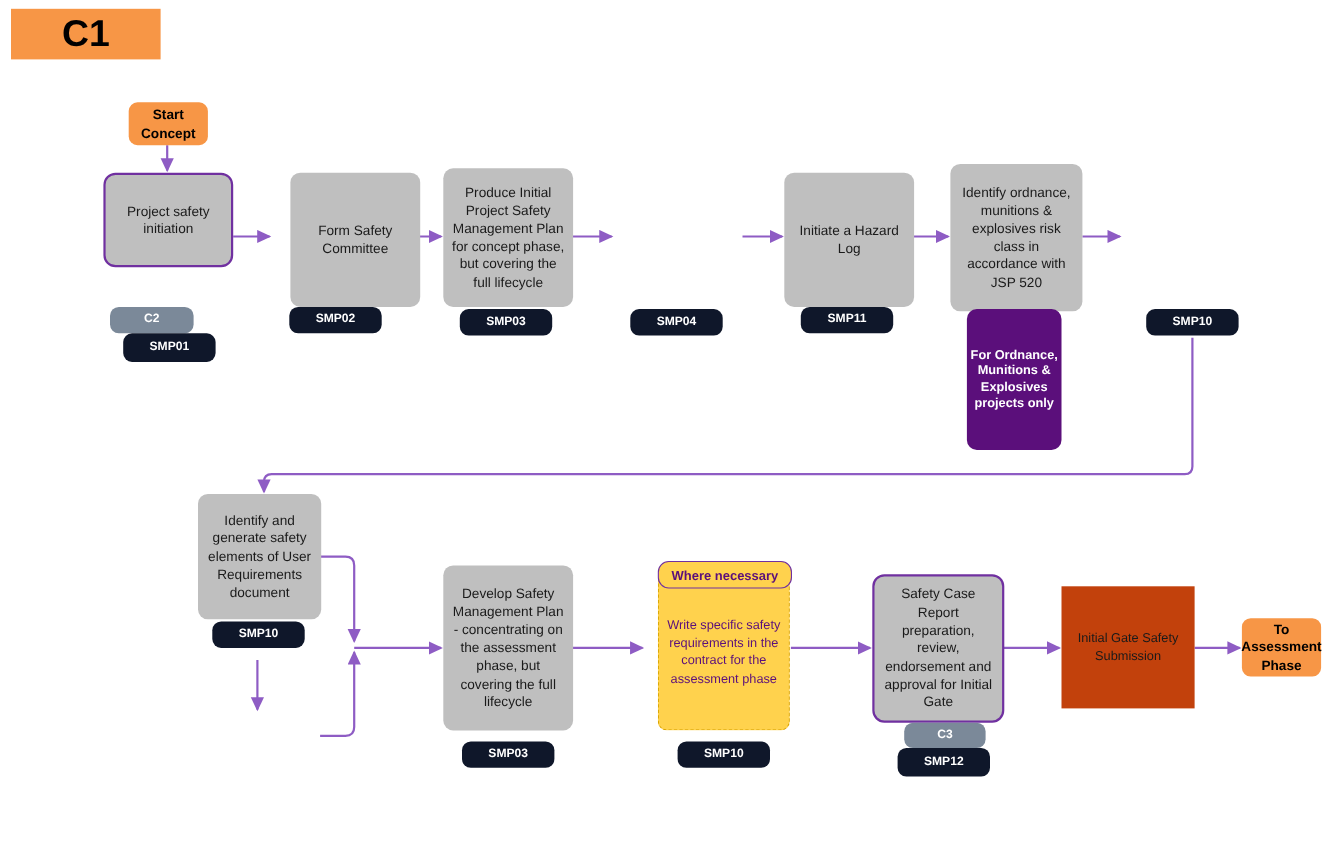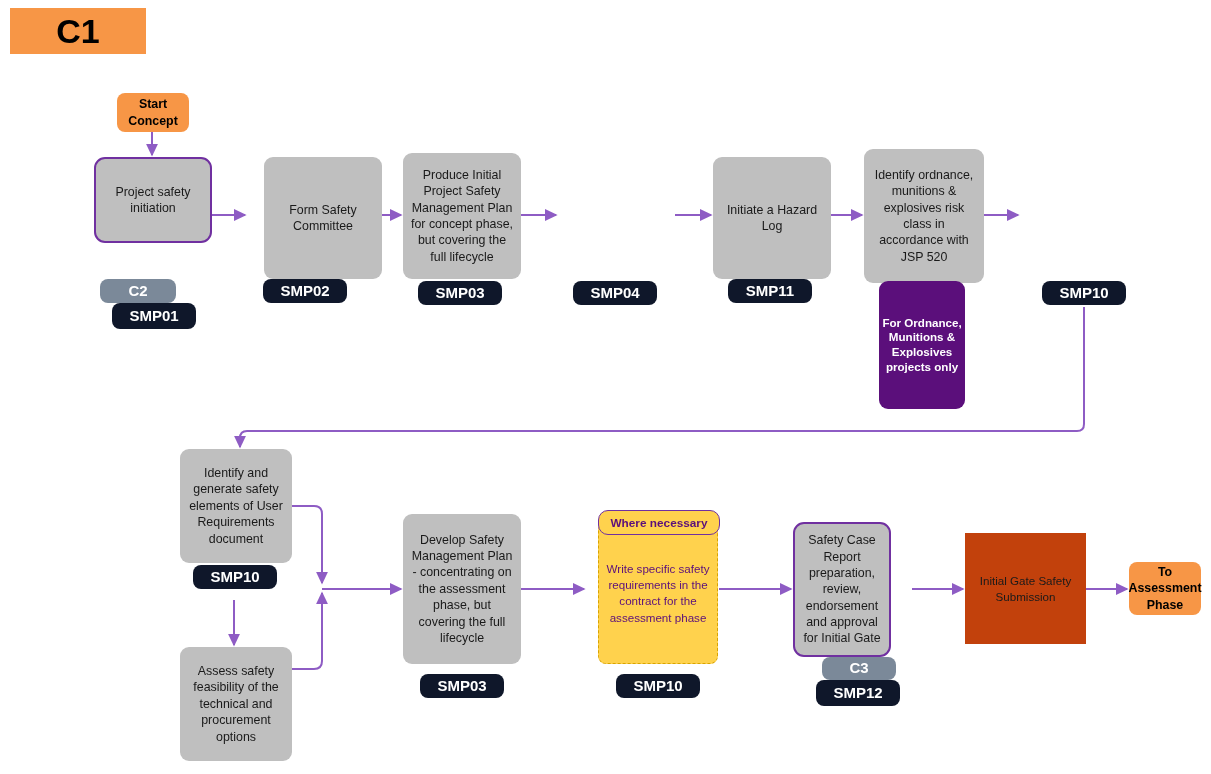--- a/index.html
+++ b/index.html
@@ -48,21 +48,21 @@
   .note-badge{
     position:absolute;background:#ffd24d;border:1.8px solid #7030a0;
     border-radius:10px;color:#5b0f7b;font-weight:bold;font-size:11.8px;
     display:flex;align-items:center;justify-content:center;
   }
 
   
   .tag{
     position:absolute;box-sizing:border-box;border-radius:8px;
     display:flex;align-items:center;justify-content:center;text-align:center;
-    color:#ffffff;font-weight:bold;font-size:15px;line-height:1.22;
+    color:#ffffff;font-weight:bold;font-size:11px;line-height:1.22;
   }
   .tag.smp{background:#0f172a;}
   .tag.ctx{background:#7b8999;}
   .tag.purple-note{background:#5b0f7b;border-radius:9px;padding:4px 2px;
                    font-size:11.6px;line-height:1.26;}
 </style>
 </head>
 <body>
 
 <div class="canvas">
@@ -136,36 +136,33 @@
   </div>
   <div class="tag purple-note" style="left:879px;top:281px;width:86px;height:128px;">For Ordnance, Munitions &amp; Explosives projects only</div>
 
   <div class="tag smp" style="left:1042px;top:281px;width:84px;height:24px;">SMP10</div>
 
   <div class="node process" style="left:180px;top:449px;width:112px;height:114px;">
     <span class="txt">Identify and generate safety elements of User Requirements document</span>
   </div>
   <div class="tag smp" style="left:193px;top:565px;width:84px;height:24px;">SMP10</div>
 
-  <div class="node process" style="left:180px;top:647px;width:112px;height:114px;">
-    <span class="txt">Assess safety feasibility of the technical and procurement options</span>
-  </div>
 
   <div class="node process" style="left:403px;top:514px;width:118px;height:150px;">
     <span class="txt">Develop Safety Management Plan - concentrating on the assessment phase, but covering the full lifecycle</span>
   </div>
   <div class="tag smp" style="left:420px;top:674px;width:84px;height:24px;">SMP03</div>
 
   <div class="node note-yellow" style="left:598px;top:522px;width:120px;height:142px;">
     <span class="txt">Write  specific safety requirements in the contract for the assessment phase</span>
   </div>
   <div class="note-badge" style="left:598px;top:510px;width:120px;height:23px;">Where necessary</div>
   <div class="tag smp" style="left:616px;top:674px;width:84px;height:24px;">SMP10</div>
 
-  <div class="node process hl" style="left:793px;top:522px;width:98px;height:135px;">
+  <div class="node process hl" style="left:793px;top:522px;width:120px;height:135px;">
     <span class="txt">Safety Case Report preparation, review, endorsement  and approval for Initial Gate</span>
   </div>
   <div class="tag ctx" style="left:822px;top:657px;width:74px;height:23px;">C3</div>
   <div class="tag smp" style="left:816px;top:680px;width:84px;height:26px;">SMP12</div>
 
   <div class="node submission" style="left:965px;top:533px;width:121px;height:111px;">
     <span class="txt">Initial Gate Safety Submission</span>
   </div>
 
   <div class="node terminator" style="left:1129px;top:562px;width:72px;height:53px;">

